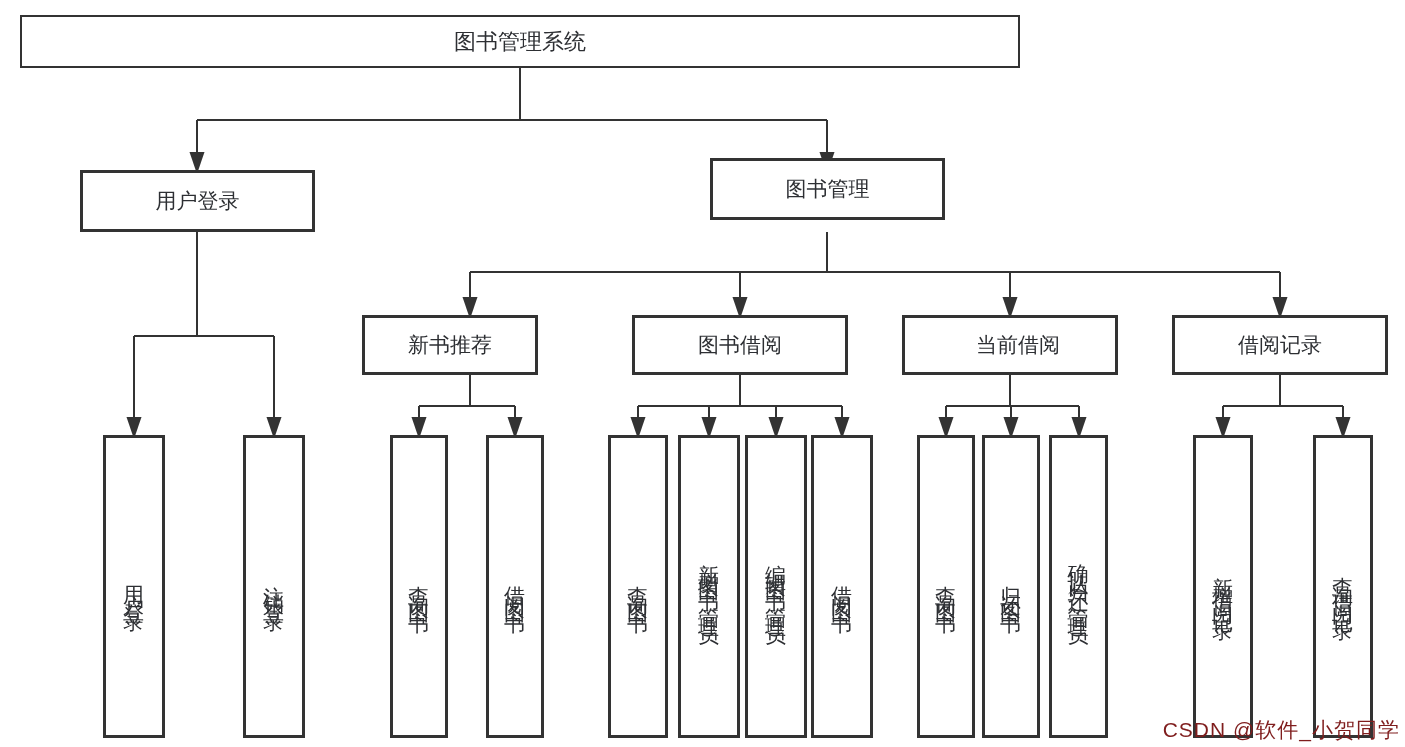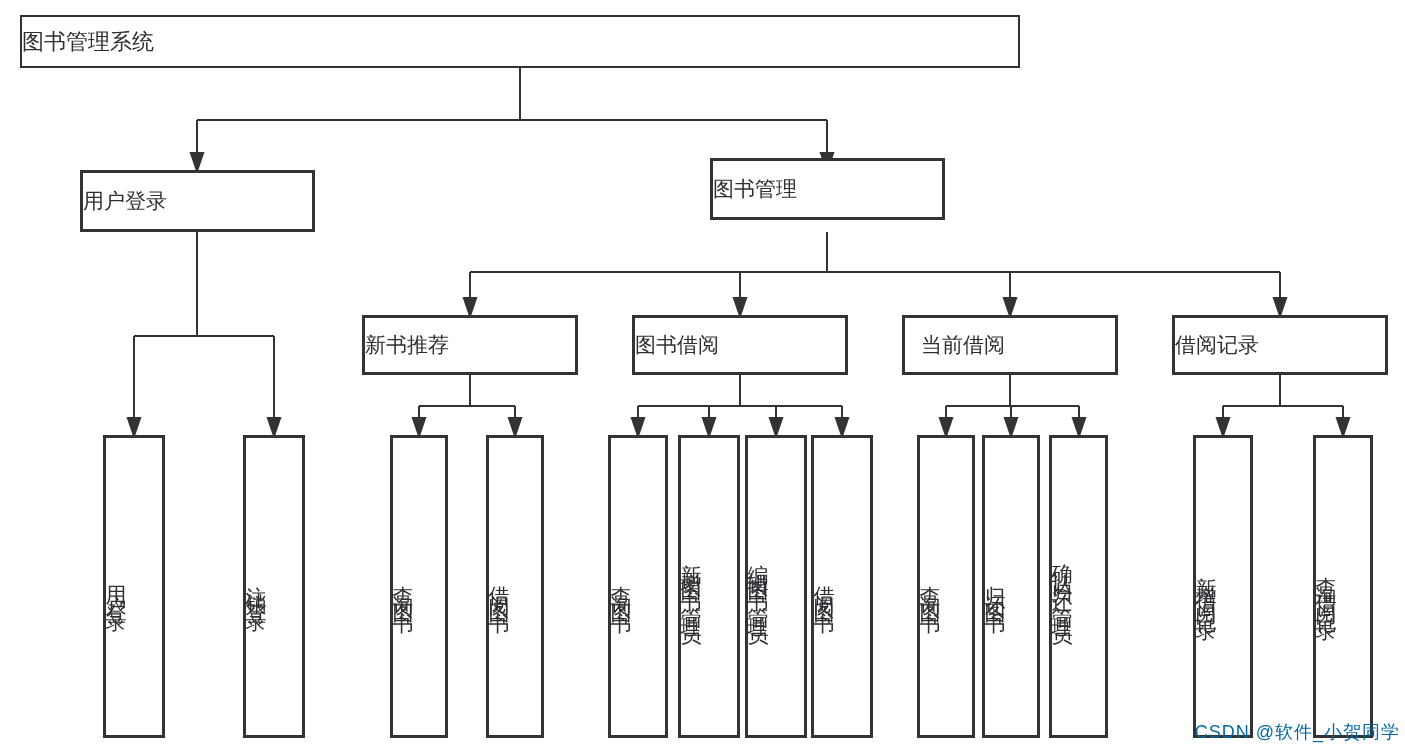--- a/index.html
+++ b/index.html
@@ -9,39 +9,39 @@
     background:#ffffff;
     font-family:"Liberation Sans","DejaVu Sans",sans-serif;
     overflow:hidden;
   }
   svg.connectors{position:absolute;left:0;top:0;z-index:1;}
   .box{
     position:absolute;
     background:#ffffff;
     border:3px solid #333333;
     box-sizing:border-box;
-    display:flex;align-items:center;justify-content:flex-start;
+    display:flex;align-items:center;justify-content:center;
     color:#2d2f33;
     z-index:2;
   }
   .box.root{border-width:2px;font-size:22px;}
   .box.lvl{font-size:21px;}
   .box.leaf{font-size:21px;}
   .vtext{
     writing-mode:vertical-rl;
     text-orientation:mixed;
     letter-spacing:0.42em;
     line-height:1;
     white-space:nowrap;
   }
   .watermark{
     position:absolute;
     right:5px;bottom:3px;
-    font-size:18px;
-    color:#0369a1;
+    font-size:21px;
+    color:#7f1d1d;
     z-index:3;
     letter-spacing:1px;
   }
   .stroke{stroke:#333333;stroke-width:2;fill:none;}
   .ah{fill:#333333;stroke:none;}
 </style>
 </head>
 <body>
 
 <div id="canvas">
@@ -126,21 +126,21 @@
     <span>图书管理系统</span>
   </div>
 
   <div class="box lvl" style="left:80px;top:170px;width:235px;height:62px;">
     <span>用户登录</span>
   </div>
   <div class="box lvl" style="left:710px;top:158px;width:235px;height:62px;">
     <span>图书管理</span>
   </div>
 
-  <div class="box lvl" style="left:362px;top:315px;width:216px;height:60px;">
+  <div class="box lvl" style="left:362px;top:315px;width:176px;height:60px;">
     <span>新书推荐</span>
   </div>
   <div class="box lvl" style="left:632px;top:315px;width:216px;height:60px;">
     <span>图书借阅</span>
   </div>
   <div class="box lvl" style="left:902px;top:315px;width:216px;height:60px;padding-left:16px;">
     <span>当前借阅</span>
   </div>
   <div class="box lvl" style="left:1172px;top:315px;width:216px;height:60px;">
     <span>借阅记录</span>

